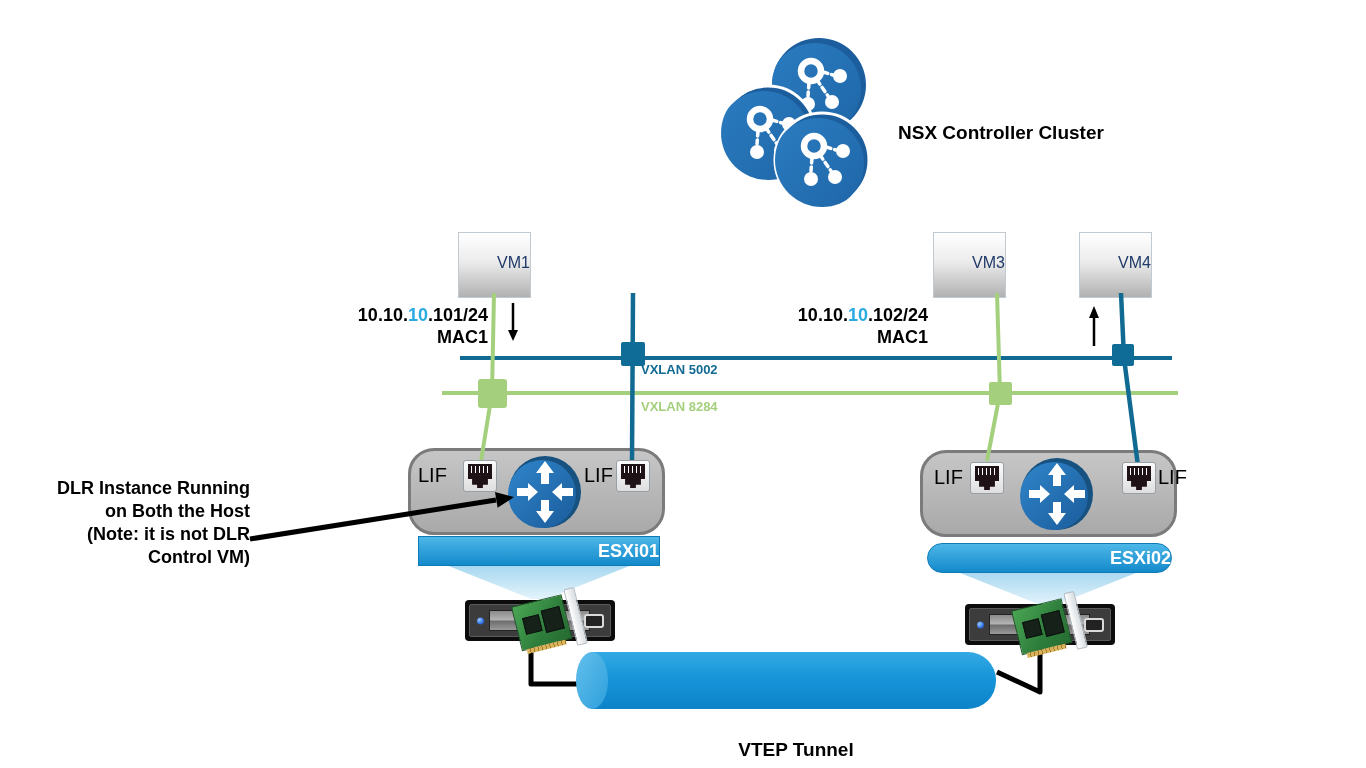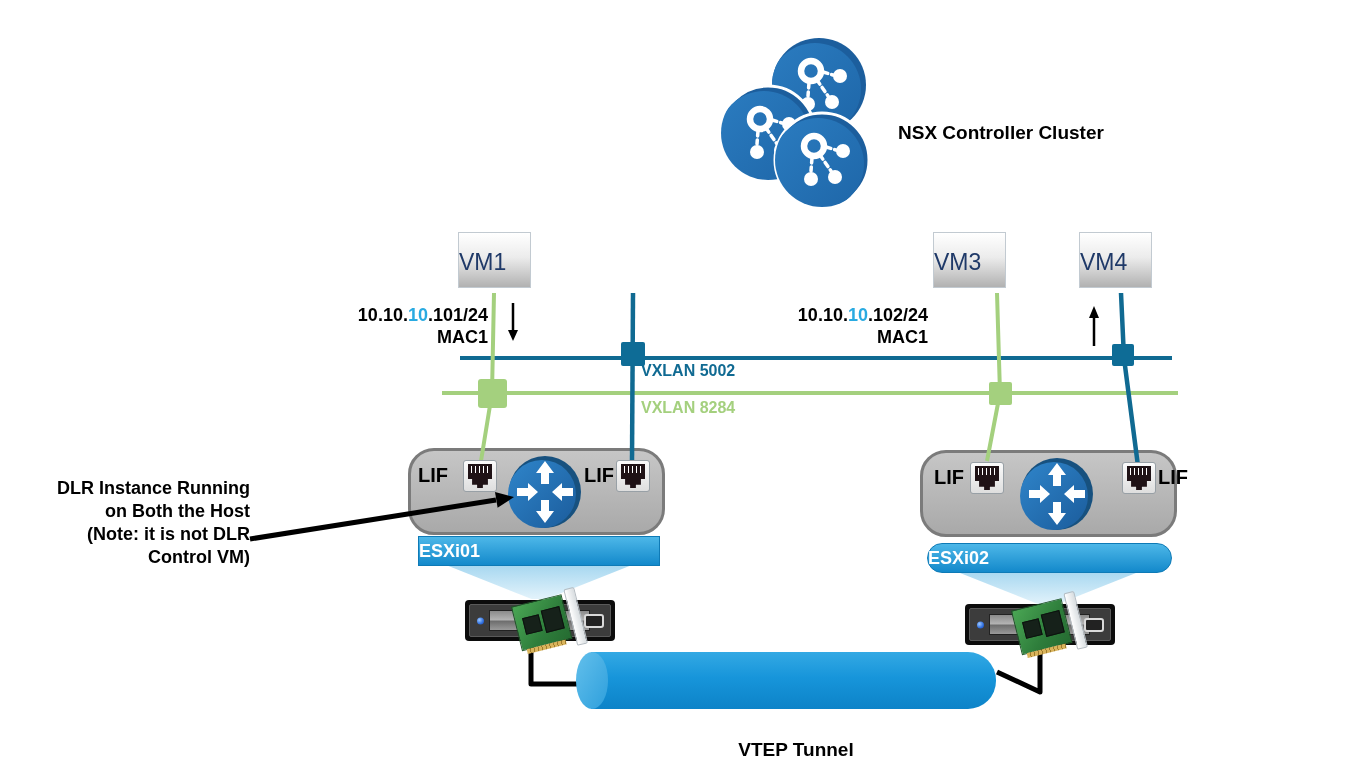--- a/index.html
+++ b/index.html
@@ -1,56 +1,56 @@
 <!DOCTYPE html>
 <html><head>
 <meta charset="utf-8">
 <style>
   html,body{margin:0;padding:0;background:#fff;font-family:"Liberation Sans",sans-serif;}
   #stage{position:relative;width:1366px;height:768px;background:#fff;overflow:hidden;}
   svg.layer{position:absolute;left:0;top:0;width:1366px;height:768px;}
 
   
-  .vm{position:absolute;width:73px;height:56px;box-sizing:border-box;
+  .vm{position:absolute;width:73px;height:66px;box-sizing:border-box;
       background:linear-gradient(180deg,#ffffff 0%,#ececec 45%,#b1b1b1 100%);
-      border:1px solid #c2cad1;text-align:left;line-height:59px;
-      font-size:23px;color:#1f3968;z-index:2;}
+      border:1px solid #c2cad1;text-align:right;line-height:59px;
+      font-size:16px;color:#1f3968;z-index:2;}
 
   
   .iplabel{position:absolute;font-size:18px;font-weight:bold;line-height:22px;color:#000;
            white-space:nowrap;z-index:2;}
   .iplabel.right{text-align:right;}
 
   
-  .vxlabel{position:absolute;font-size:16px;font-weight:bold;z-index:2;white-space:nowrap;}
+  .vxlabel{position:absolute;font-size:13px;font-weight:bold;z-index:2;white-space:nowrap;}
 
   
   .wblue{stroke:#106a92;fill:none;}
   .wgreen{stroke:#a4d07e;fill:none;}
   .sqblue{fill:#0e6c96;}
   .sqgreen{fill:#a4d07e;}
 
   
   .host{position:absolute;width:257px;height:87px;box-sizing:border-box;
         background:linear-gradient(#c6c6c6,#a9a9a9);
         border:3px solid #7b7b7b;border-radius:26px;z-index:2;}
-  .lif{position:absolute;font-size:20px;font-weight:bold;color:#000;z-index:4;}
+  .lif{position:absolute;font-size:20px;font-weight:normal;color:#000;z-index:4;}
 
   .port{position:absolute;width:34px;height:32px;box-sizing:border-box;
         background:linear-gradient(#fbfbfb,#dedede);border:1px solid #98a0a6;border-radius:3px;z-index:4;}
   .rj45{position:absolute;left:4px;top:3px;right:4px;bottom:3px;background:#1f1216;
         clip-path:polygon(0 0,100% 0,100% 62%,83% 62%,83% 86%,62% 86%,62% 100%,38% 100%,38% 86%,17% 86%,17% 62%,0 62%);}
   .pins{position:absolute;left:3px;right:3px;top:2px;height:7px;
         background:repeating-linear-gradient(90deg,#ffffff 0 1.5px,transparent 1.5px 4px);}
 
   svg.router{position:absolute;width:76px;height:76px;z-index:4;}
 
   .banner{position:absolute;height:30px;box-sizing:border-box;
           background:linear-gradient(180deg,#4db7e8,#1389cb);border:1px solid #0e7ab6;
-          color:#fff;font-weight:bold;font-size:18px;text-align:left;line-height:28px;z-index:4;}
+          color:#fff;font-weight:bold;font-size:18px;text-align:right;line-height:28px;z-index:4;}
   .beam{position:absolute;height:34px;z-index:1;
         clip-path:polygon(0 0,100% 0,54% 100%,46% 100%);
         background:linear-gradient(180deg,#a6d7f0,#e3f3fb);}
 
   
   .server{position:absolute;width:150px;height:41px;box-sizing:border-box;
           background:#0c0c0c;border-radius:4px;padding:4px;z-index:2;}
   .bezel{position:relative;width:100%;height:100%;background:#3c3c3c;border:1px solid #5a5a5a;
          border-radius:2px;box-sizing:border-box;}
   .led{position:absolute;left:7px;top:50%;transform:translateY(-50%);width:7px;height:7px;border-radius:50%;

